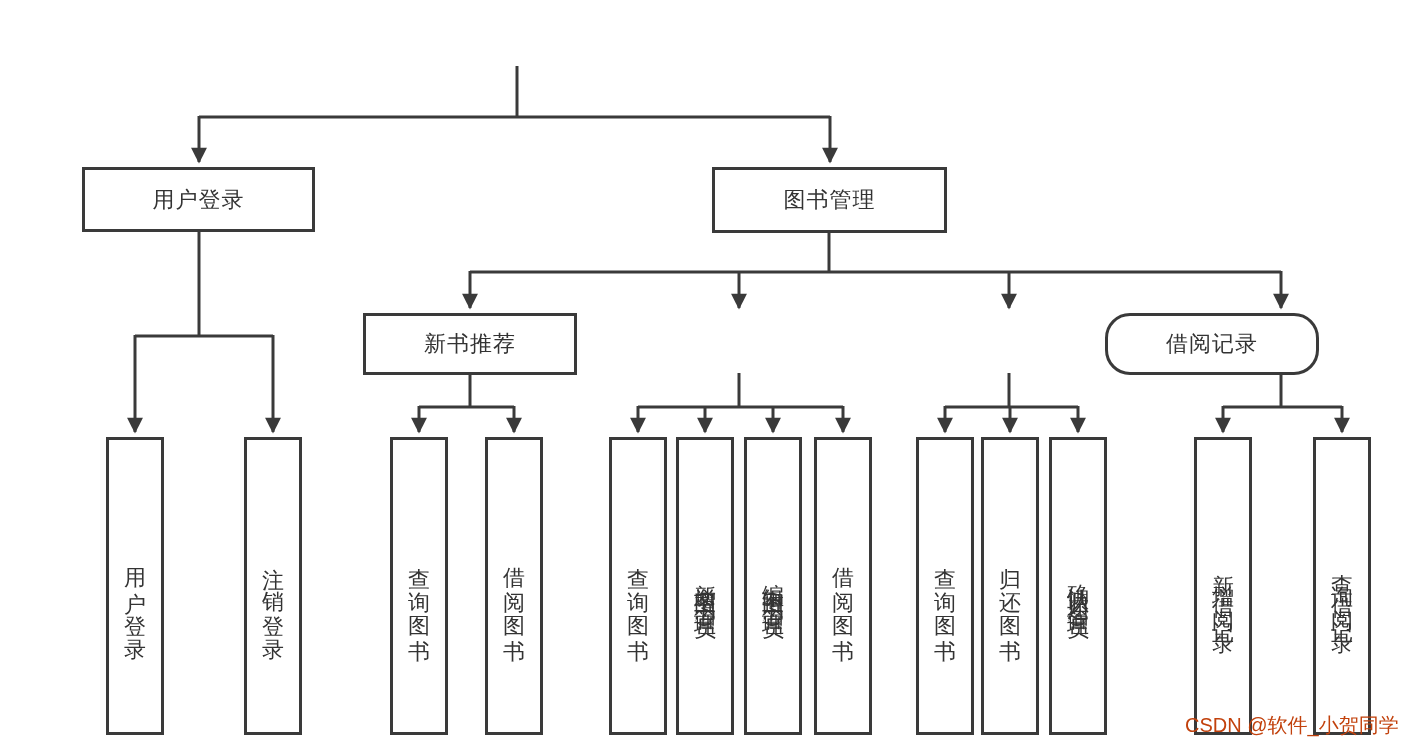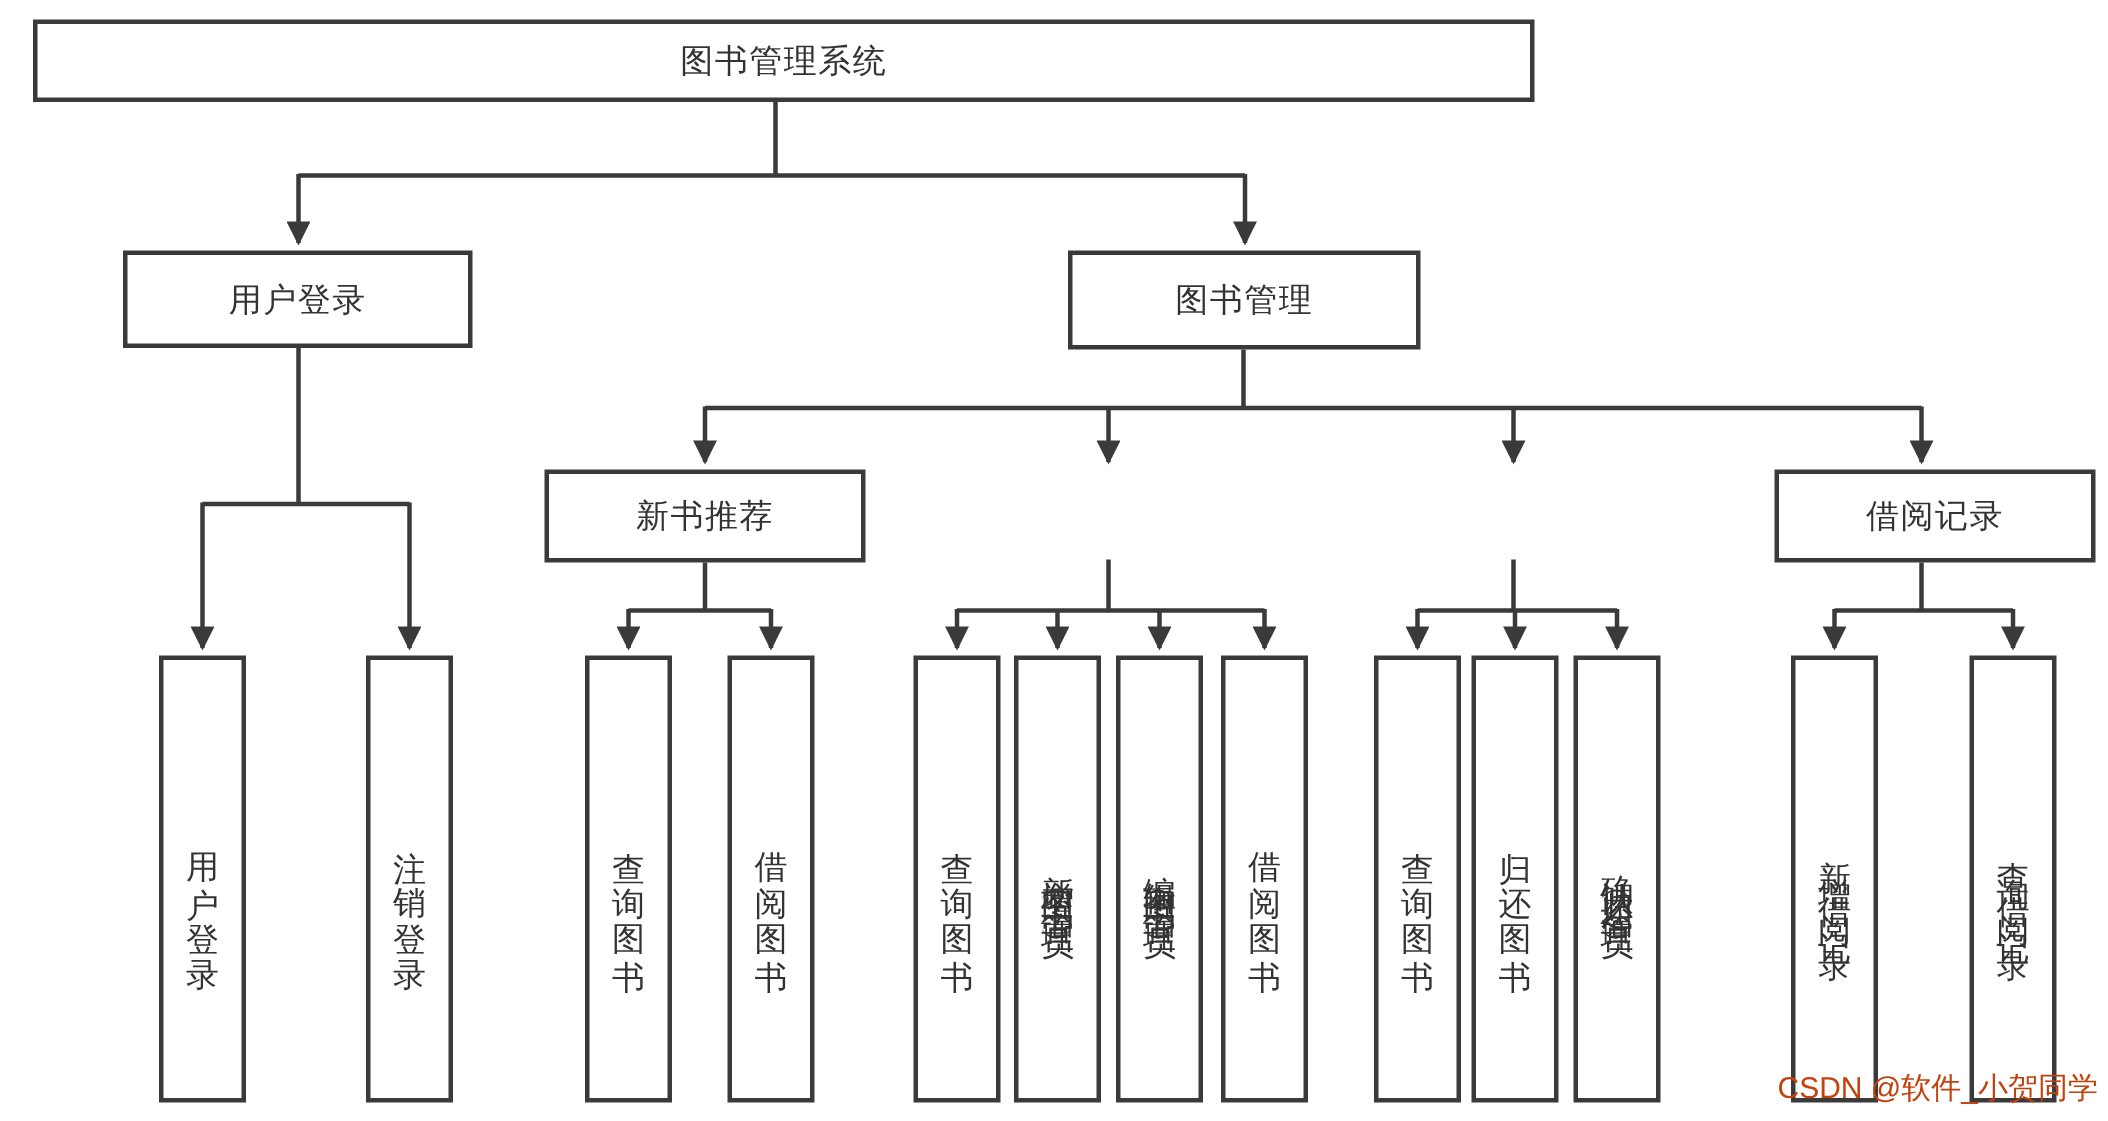--- a/index.html
+++ b/index.html
@@ -34,21 +34,21 @@
     white-space: nowrap;
   }
   
   .root-box   { left: 22px;   top: 13px;  width: 1001px; height: 55px; }
   .l2a        { left: 82px;   top: 167px; width: 233px;  height: 65px; }
   .l2b        { left: 712px;  top: 167px; width: 235px;  height: 66px; }
   .l3         { top: 313px; width: 214px; height: 62px; text-align: right; }
   .l3.b1      { left: 363px; }
   .l3.b2      { left: 632px; }
   .l3.b3      { left: 902px; }
-  .l3.b4      { left: 1183px; }
+  .l3.b4      { left: 1105px; border-radius: 25px; }
   
   .vbox {
     position: absolute;
     box-sizing: border-box;
     top: 437px;
     width: 58px;
     height: 298px;
     background: #ffffff;
     border: 3px solid #3a3a3a;
     display: flex;
@@ -137,23 +137,20 @@
       <path d="M1010 406 V432" marker-end="url(#arrow)"></path>
       <path d="M1078 406 V432" marker-end="url(#arrow)"></path>
 
       <path d="M1281 373 V407"></path>
       <path d="M1223 407 H1342"></path>
       <path d="M1223 406 V432" marker-end="url(#arrow)"></path>
       <path d="M1342 406 V432" marker-end="url(#arrow)"></path>
     </g>
   </svg>
 
-  <div class="box root-box">
-    <span class="lbl">图书管理系统</span>
-  </div>
 
   <div class="box l2a">
     <span class="lbl">用户登录</span>
   </div>
   <div class="box l2b">
     <span class="lbl">图书管理</span>
   </div>
 
   <div class="box l3 b1">
     <span class="lbl">新书推荐</span>

